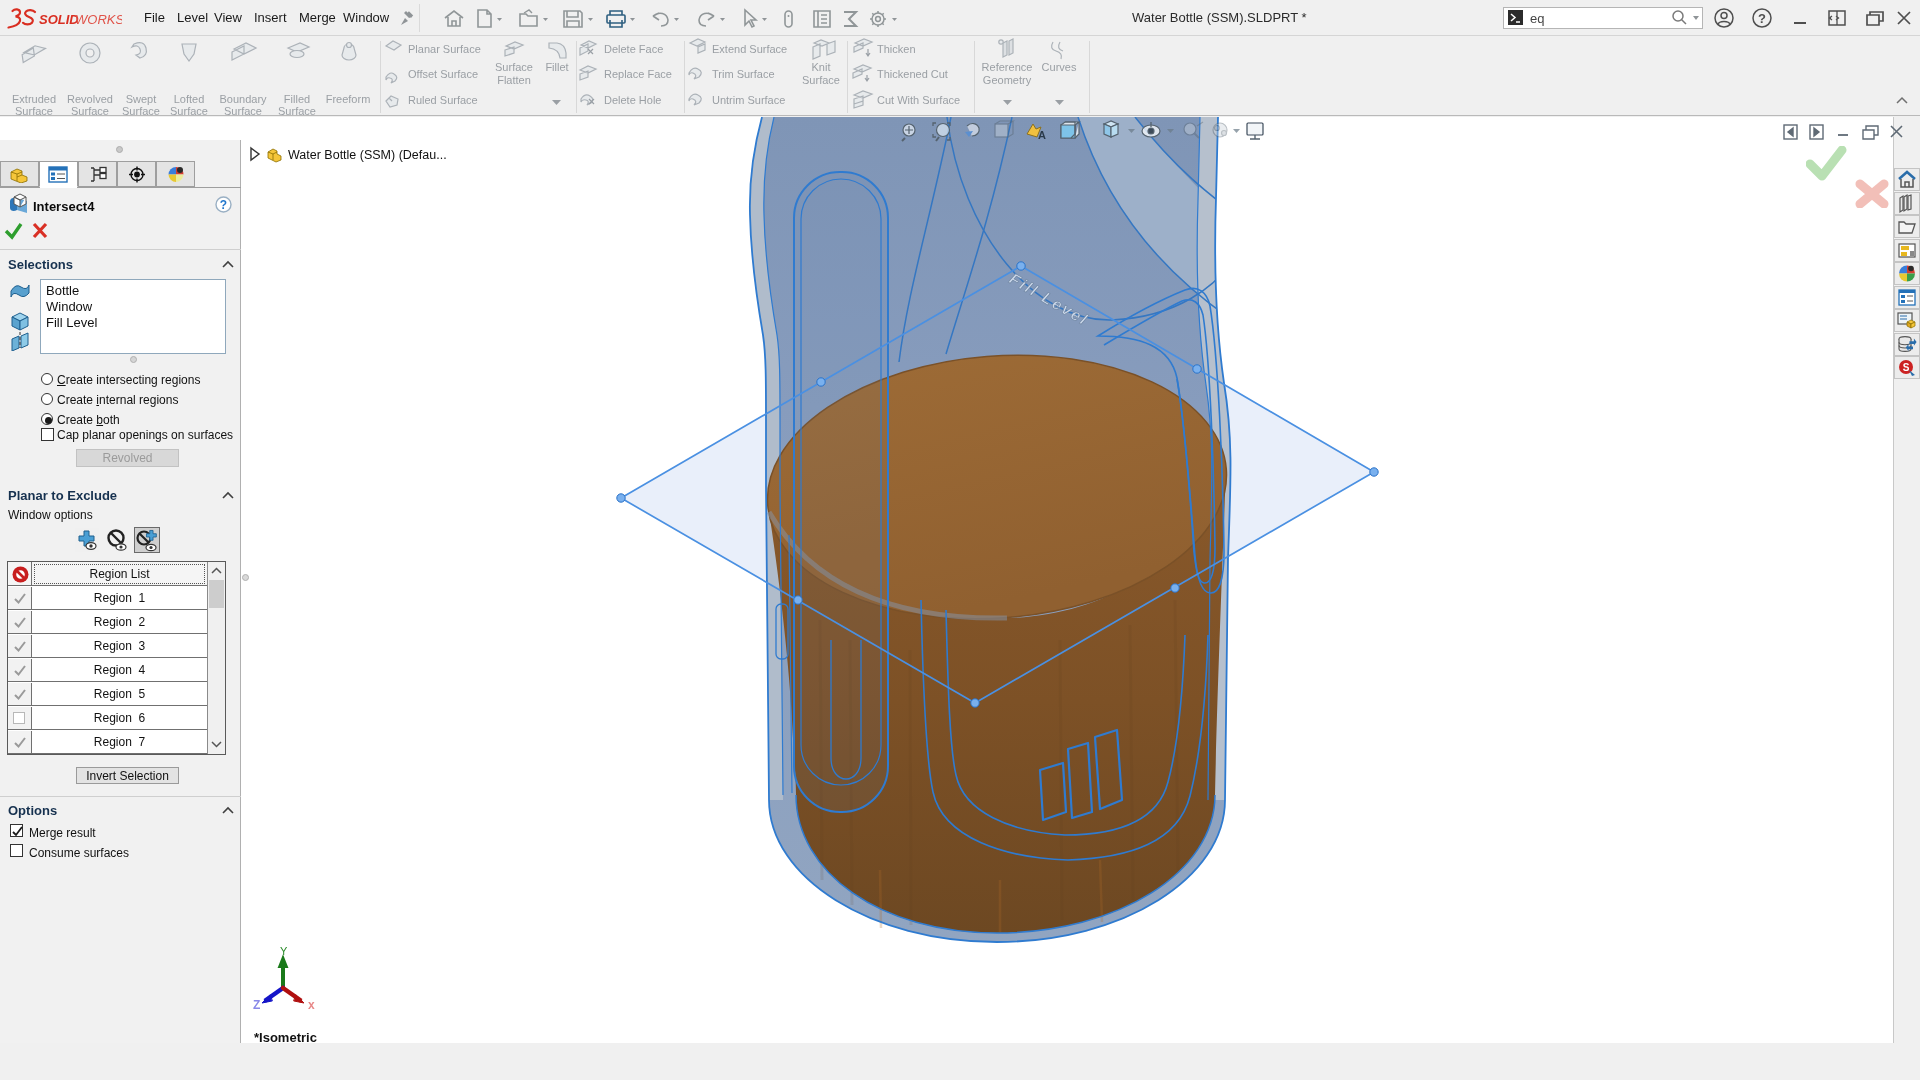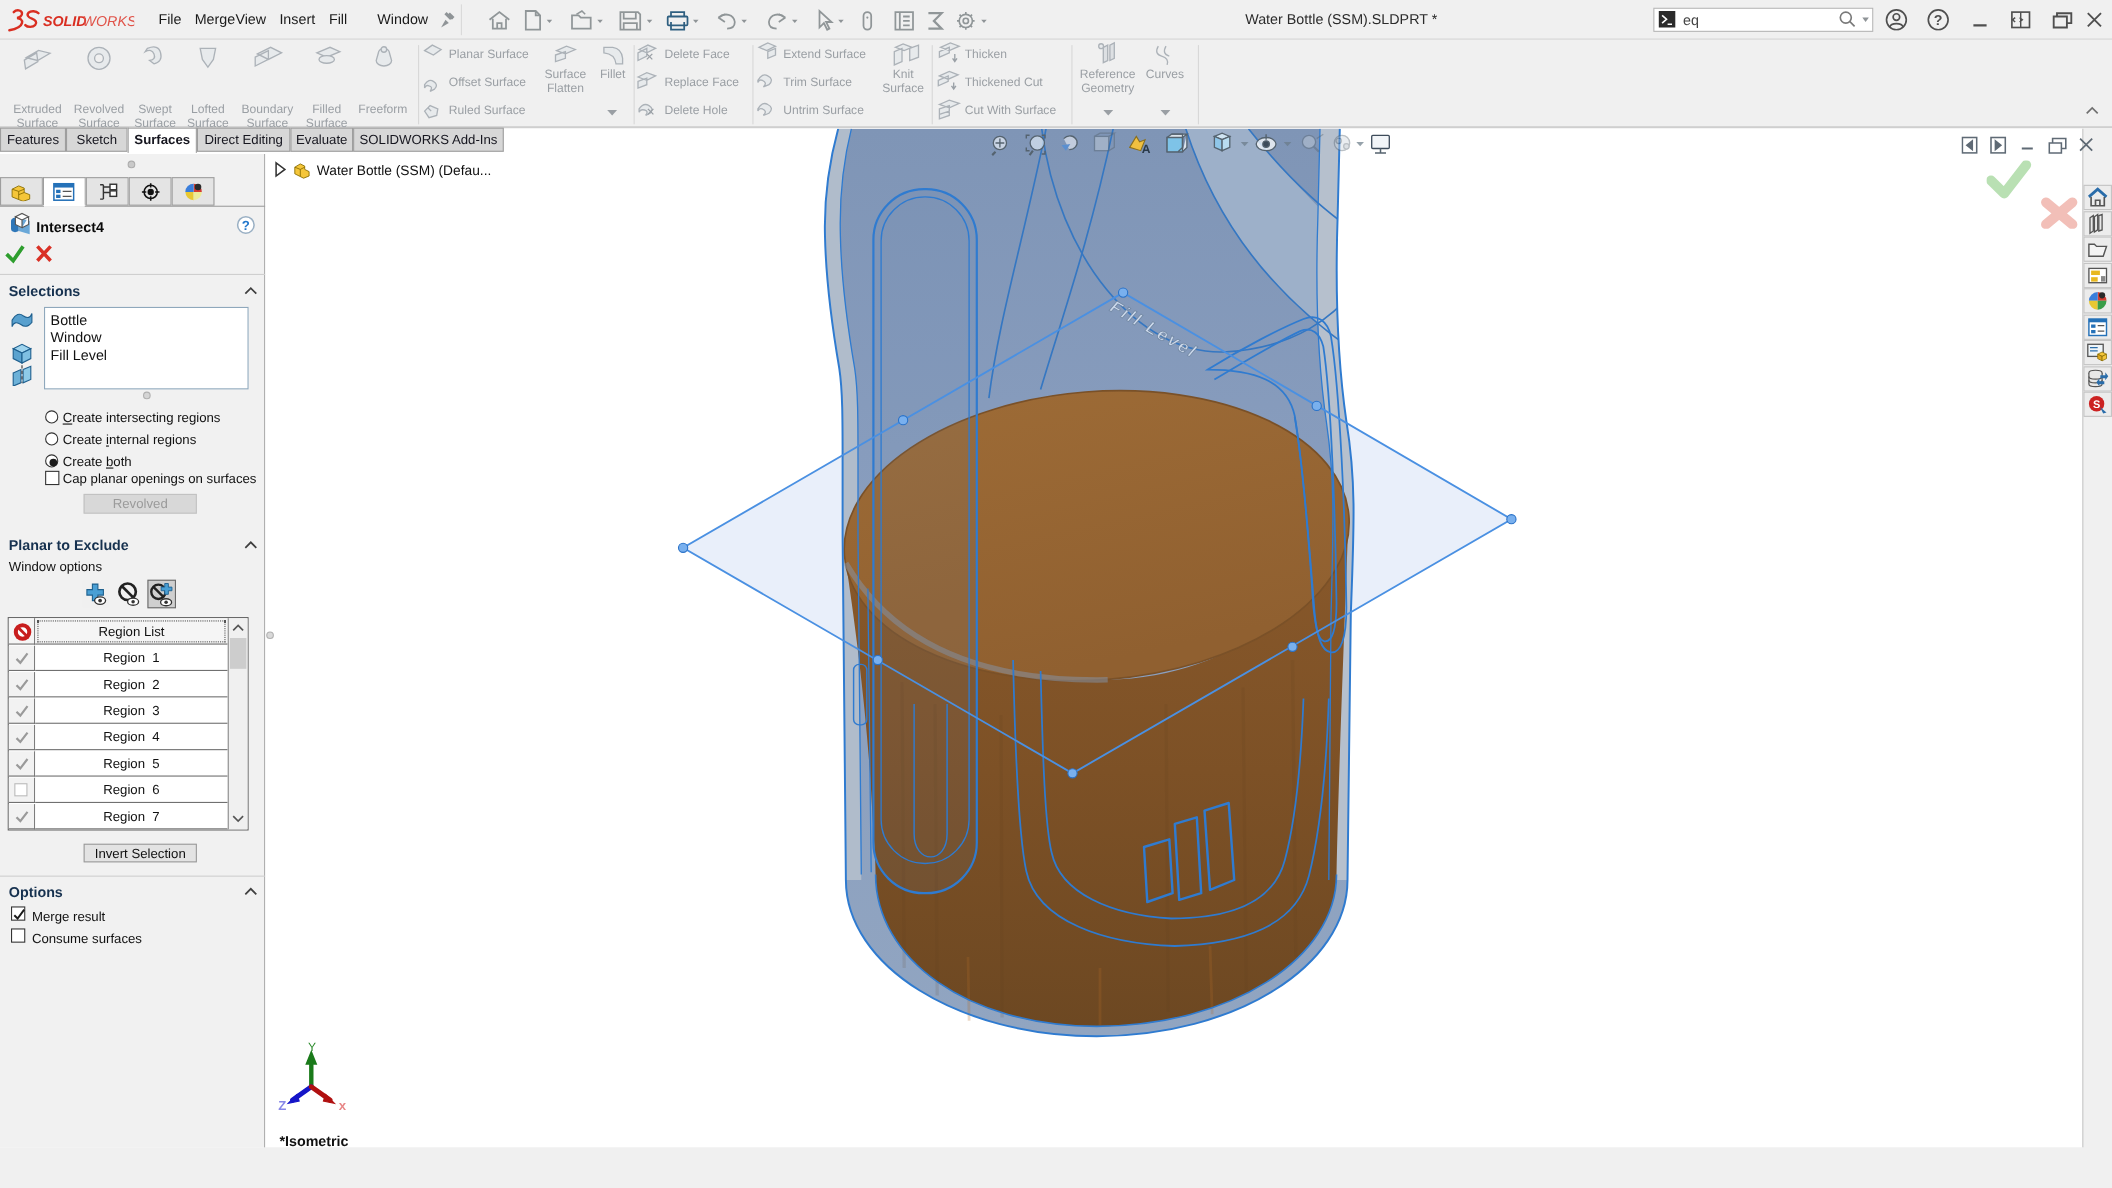--- a/index.html
+++ b/index.html
@@ -41,24 +41,24 @@
 <div id="titlebar">
   <svg class="abs" style="left:6px;top:6px" width="116" height="26" viewBox="0 0 116 26">
     <g stroke="#d92e21" fill="none" stroke-width="2.2" stroke-linecap="round">
       <path d="M6.5 5 C 9 2.5, 13.5 3, 14 6 C 14.4 8.5, 11.5 10, 9.5 10.3 C 12 10.6, 14.8 12, 14 15 C 13 18.5, 8 20.5, 2.5 21.5"></path>
       <path d="M29 6 C 27 3.8, 22 3.5, 20 5.5 C 18 7.5, 19.5 9.8, 23 11 C 26.5 12.2, 28 14.5, 26 16.8 C 24 19, 19 19, 17 16.8"></path>
     </g>
     <text x="33" y="18" font-family="Liberation Sans,sans-serif" font-size="13" font-weight="bold" font-style="italic" fill="#d92e21">SOLID</text>
     <text x="69" y="18" font-family="Liberation Sans,sans-serif" font-size="13" font-style="italic" fill="#e05349">WORKS</text>
   </svg>
   <div class="menu" style="left:144px">File</div>
-  <div class="menu" style="left:177px">Merge</div>
+  <div class="menu" style="left:177px">Level</div>
   <div class="menu" style="left:214px">View</div>
   <div class="menu" style="left:254px">Insert</div>
-  <div class="menu" style="left:299px">Fill</div>
+  <div class="menu" style="left:299px">Merge</div>
   <div class="menu" style="left:343px">Window</div>
   <svg class="abs" style="left:398px;top:8px" width="20" height="20" viewBox="0 0 20 20">
         <g fill="#8f9497">
           <path d="M8 3 L14 9 L11 10 L6 5 Z"></path>
           <rect x="9" y="5" width="6" height="3" transform="rotate(45 12 6.5)"></rect>
           <path d="M7 10 L10 13 L3 17 Z"></path>
         </g>
       </svg>
   <div class="abs" style="left:419px;top:4px;width:1px;height:28px;background:#dadada"></div>
 
@@ -232,28 +232,20 @@
   <div class="rsep" style="left:576px"></div>
   <div class="rsep" style="left:684px"></div>
   <div class="rsep" style="left:847px"></div>
   <div class="rsep" style="left:974px"></div>
   <div class="rsep" style="left:1089px"></div>
   <svg class="abs" style="left:1895px;top:58px" width="14" height="10">
         <path d="M2 8 l5 -5 l5 5" stroke="#707070" stroke-width="1.5" fill="none"></path>
       </svg>
 </div>
 
-<div id="cmdtabs">
-  <div class="ctab" style="left:0px;width:60px">Features</div>
-  <div class="ctab" style="left:60px;width:56px">Sketch</div>
-  <div class="ctab active" style="left:116px;width:63px">Surfaces</div>
-  <div class="ctab" style="left:179px;width:85px">Direct Editing</div>
-  <div class="ctab" style="left:264px;width:57px">Evaluate</div>
-  <div class="ctab" style="left:321px;width:137px">SOLIDWORKS Add-Ins</div>
-</div>
 
 <div id="lpanel">
 
   <div class="abs" style="left:116px;top:6px;width:7px;height:7px;border-radius:50%;background:#c9c9c9;border:1px solid #adadad"></div>
 
   <div class="pmtab" style="left:0px"></div>
   <div class="pmtab active" style="left:39px"></div>
   <div class="pmtab" style="left:78px"></div>
   <div class="pmtab" style="left:117px"></div>
   <div class="pmtab" style="left:156px"></div>

